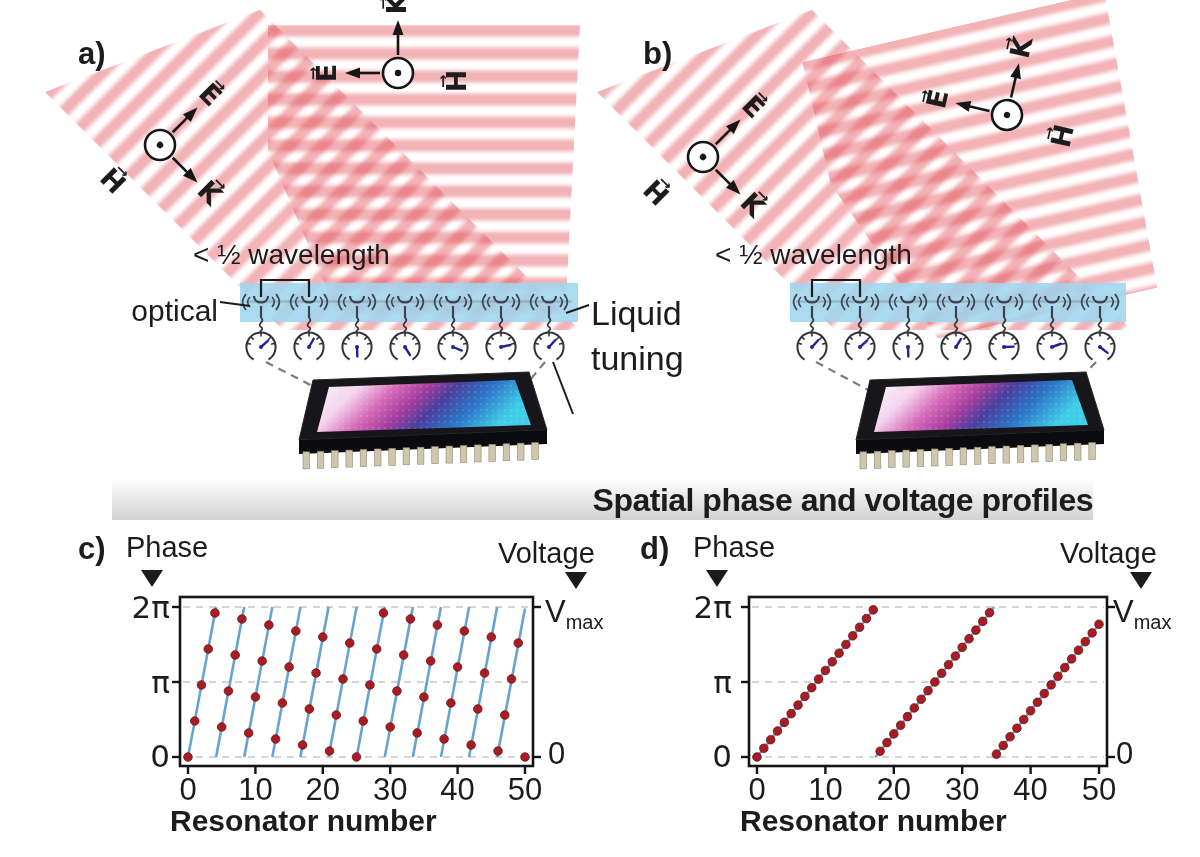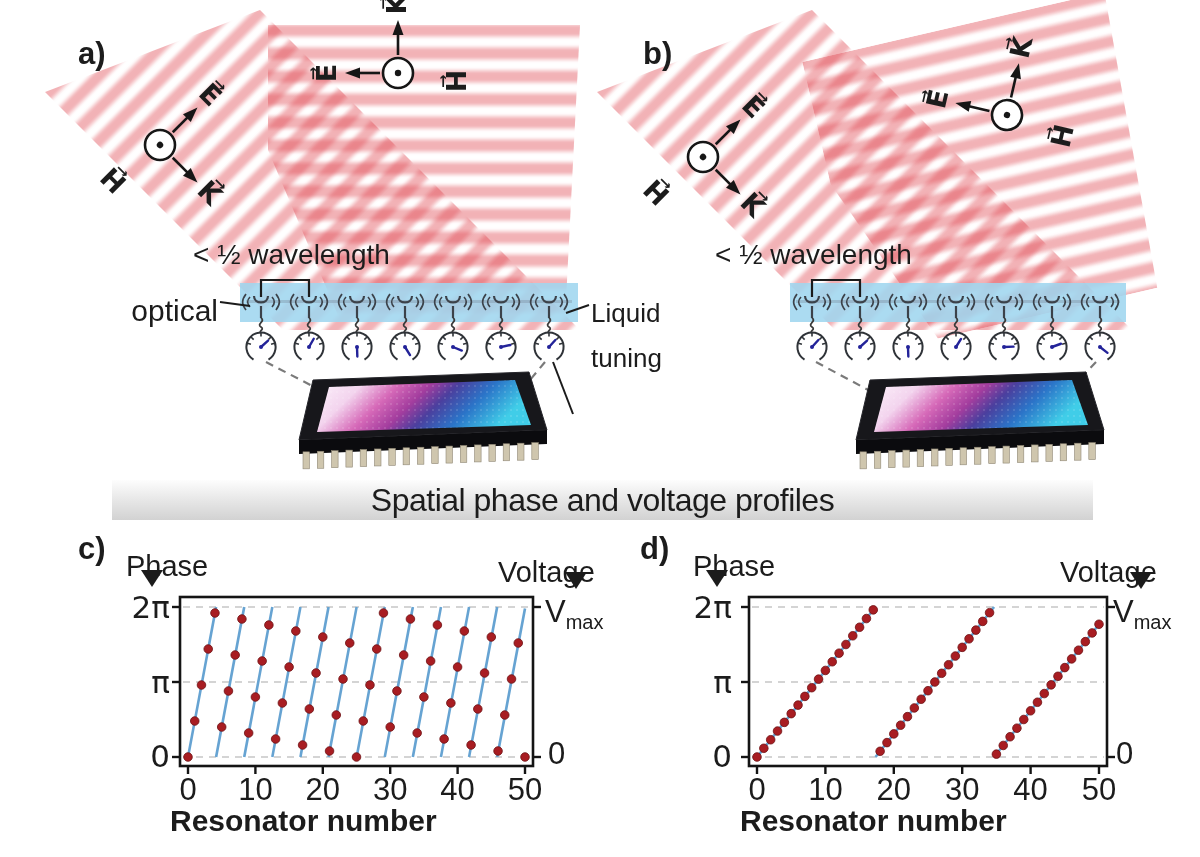--- a/index.html
+++ b/index.html
@@ -21,34 +21,34 @@
   #beam-a-in{left:30px;top:0;width:620px;height:335px;
     clip-path:polygon(15px 92px,230px 10px,550px 330px,253px 330px);}
   #beam-b-in{left:582px;top:0;width:620px;height:335px;
     clip-path:polygon(15px 92px,230px 10px,550px 330px,253px 330px);}
   #beam-b-out{left:790px;top:-10px;width:420px;height:345px;
     clip-path:polygon(40px 30px,350px 30px,335px 330px,110px 330px,40px 155px);
     transform:rotate(-13deg);}
   #gfx{position:absolute;left:0;top:0;}
   .lbl{position:absolute;white-space:nowrap;}
   .panel-letter{font-weight:bold;font-size:31px;}
-  .axtitle{font-size:29px;margin-top:19px;}
+  .axtitle{font-size:29px;}
   .ytick{font-size:31px;text-align:right;width:70px;font-family:"DejaVu Sans",sans-serif;}
   .rtick{font-size:31px;}
   .tri{position:absolute;width:0;height:0;border-left:11px solid transparent;
        border-right:11px solid transparent;border-top:17px solid #1b1b1b;}
   .center{text-align:left;white-space:normal;}
   .bold{font-weight:bold;}
   .header-band{
     position:absolute;left:112px;top:480px;width:981px;height:40px;
     background:linear-gradient(180deg,#fdfdfd 0%,#e9e9e9 45%,#d2d2d2 100%);
-    text-align:center;font-size:32px;font-weight:normal;line-height:40px;letter-spacing:-0.5px;
+    text-align:right;font-size:32px;font-weight:bold;line-height:40px;letter-spacing:-0.5px;
   }
   .leftlabels{font-size:30px;line-height:41px;text-align:right;width:178px;white-space:normal;}
-  .liquid{font-size:26px;line-height:45px;white-space:normal;}
+  .liquid{font-size:34px;line-height:45px;white-space:normal;}
   .triad{position:absolute;width:150px;height:150px;}
   .triad svg{position:absolute;left:0;top:0;}
   .vlabel{position:absolute;width:36px;text-align:center;font-size:27px;font-weight:bold;
           font-family:"DejaVu Sans",sans-serif;}
   .vE{left:57px;top:-12px;} .vK{left:126px;top:58px;} .vH{left:49px;top:118px;}
   .xticklab{position:absolute;width:44px;text-align:center;font-size:31px;top:772px;}
   sub{font-size:20px;}
 </style>
 </head>
 <body>

